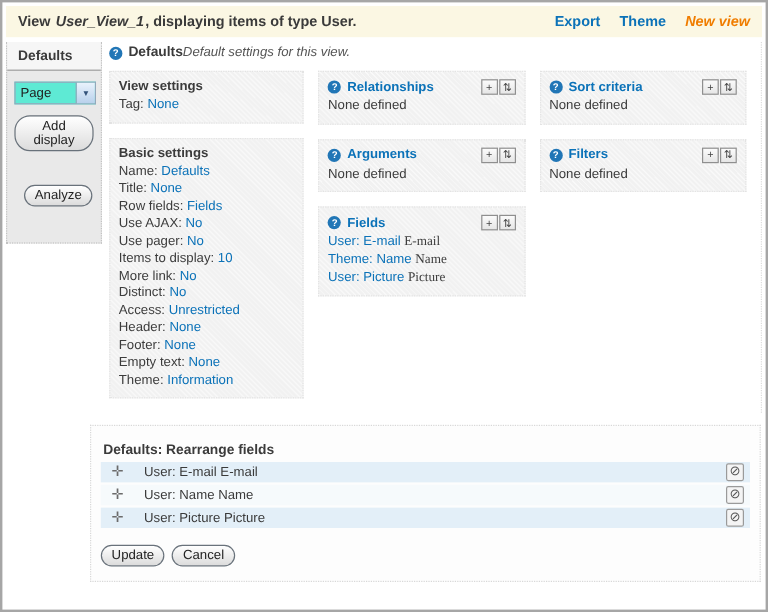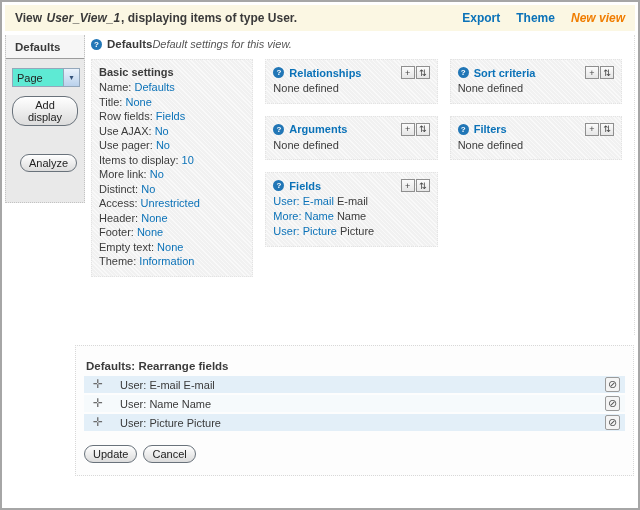--- a/index.html
+++ b/index.html
@@ -76,21 +76,21 @@
   .box-title-plain { font-weight:bold; color:#3b3b3b; }
   .mini-btns { margin-left:auto; display:flex; gap:1px; }
   .mini {
     width:14px; height:13px; padding:0; font-size:9px; line-height:10px;
     border:1px solid #8f8f8f; background:linear-gradient(#fbfbfb,#e6e6e6);
     color:#444; cursor:pointer; font-family:inherit;
   }
   .kv, .empty-line, .field-row { line-height:14.5px; color:#3c3c3c; }
   .kv a, .field-row a { color:#0b72b8; text-decoration:none; cursor:pointer; }
   .field-row { line-height:15px; }
-  .field-row .f-extra { color:#3c3c3c; margin-left:3px; }
+  .field-row .f-extra { color:#3c3c3c; margin-left:3px;font-family:Liberation Serif, serif; }
   
   .rearrange {
     margin:10px 1px 0 70px; border:1px dotted #d8d8d8; background:#fdfdfd;
     padding:8px 8px 12px;
   }
   .rearrange-title { font-weight:bold; font-size:11.5px; color:#3b3b3b; padding:6px 2px 4px; }
   .r-row { position:relative; height:17px; margin-bottom:2px; display:flex; align-items:center; }
   .r-row.odd { background:#e3eff8; }
   .r-row.even { background:#f6fafc; }
   .r-handle { color:#6b6b6b; font-size:12px; margin-left:9px; cursor:move; line-height:15px; }
@@ -133,20 +133,29 @@
     <div class="main">
       <div class="main-heading">
         <span class="qicon">?</span>
         <span class="h-title">Defaults</span>
         <span class="h-desc">Default settings for this view.</span>
       </div>
 
       <div class="cols">
 
         <div class="col-1">
+          <div class="box">
+            <div class="box-head">
+              <span class="box-title-plain">View settings</span>
+            </div>
+            <div class="kv">
+              <span>Tag:</span>
+              <a>None</a>
+            </div>
+          </div>
 
           <div class="box">
             <div class="box-head">
               <span class="box-title-plain">Basic settings</span>
             </div>
             <div class="kv"><span>Name:</span> <a>Defaults</a></div>
             <div class="kv"><span>Title:</span> <a>None</a></div>
             <div class="kv"><span>Row fields:</span> <a>Fields</a></div>
             <div class="kv"><span>Use AJAX:</span> <a>No</a></div>
             <div class="kv"><span>Use pager:</span> <a>No</a></div>
@@ -192,21 +201,21 @@
               <a class="box-title-link">Fields</a>
               <span class="mini-btns">
                 <button class="mini">+</button>
                 <button class="mini">⇅</button>
               </span>
             </div>
             <div class="field-row">
               <a>User: E-mail</a><span class="f-extra">E-mail</span>
             </div>
             <div class="field-row">
-              <a>More: Name</a><span class="f-extra">Name</span>
+              <a>Theme: Name</a><span class="f-extra">Name</span>
             </div>
             <div class="field-row">
               <a>User: Picture</a><span class="f-extra">Picture</span>
             </div>
           </div>
         </div>
 
         <div class="col-3">
           <div class="box">
             <div class="box-head">

